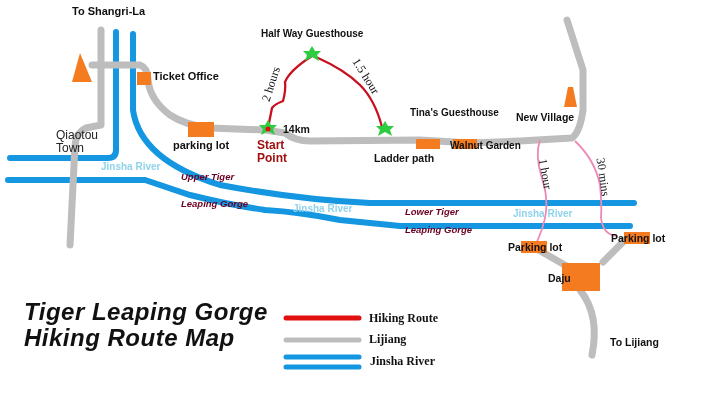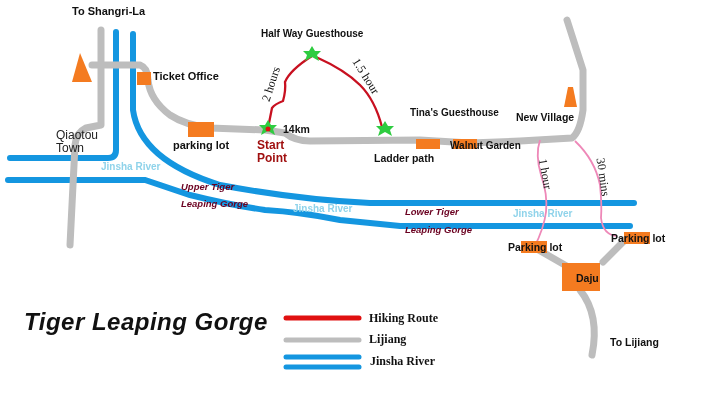--- a/index.html
+++ b/index.html
@@ -79,34 +79,34 @@
 <div class="lbl start" style="left:257px;top:139px;"><span>Start</span><br><span>Point</span></div>
 <div class="lbl bold" style="left:283px;top:124px;font-size:10.5px;">14km</div>
 <div class="lbl bold" style="left:261px;top:29px;font-size:10px;">Half Way Guesthouse</div>
 <div class="lbl bold" style="left:410px;top:108px;font-size:10px;">Tina's Guesthouse</div>
 <div class="lbl bold" style="left:374px;top:153px;font-size:10.5px;">Ladder path</div>
 <div class="lbl bold" style="left:450px;top:141px;font-size:10px;">Walnut Garden</div>
 <div class="lbl bold" style="left:516px;top:112px;font-size:10.5px;">New Village</div>
 
 <div class="lbl bold pk" style="left:508px;top:242px;font-size:10.5px;"><span>Pa</span><span class="hl">rking</span><span> lot</span></div>
 <div class="lbl bold pk" style="left:611px;top:233px;font-size:10.5px;"><span>Pa</span><span class="hl">rking</span><span> lot</span></div>
-<div class="lbl bold" style="left:576px;top:273px;font-size:10.5px;">Daju</div>
+<div class="lbl bold" style="left:548px;top:273px;font-size:10.5px;">Daju</div>
 <div class="lbl bold" style="left:610px;top:337px;font-size:10.5px;">To Lijiang</div>
 
 <div class="lbl river" style="left:101px;top:162px;">Jinsha River</div>
 <div class="lbl river" style="left:293px;top:204px;">Jinsha River</div>
 <div class="lbl river" style="left:513px;top:209px;">Jinsha River</div>
 
-<div class="lbl gorge" style="left:181px;top:182px;">Upper Tiger</div>
+<div class="lbl gorge" style="left:181px;top:172px;">Upper Tiger</div>
 <div class="lbl gorge" style="left:181px;top:199px;">Leaping Gorge</div>
 <div class="lbl gorge" style="left:405px;top:207px;">Lower Tiger</div>
 <div class="lbl gorge" style="left:405px;top:225px;">Leaping Gorge</div>
 
 <div class="lbl serif-rot" style="left:253px;top:78px;transform:rotate(-72deg);transform-origin:center;">2 hours</div>
 <div class="lbl serif-rot" style="left:346px;top:70px;transform:rotate(58deg);transform-origin:center;">1.5 hour</div>
 <div class="lbl serif-rot" style="left:530px;top:168px;transform:rotate(80deg);transform-origin:center;">1 hour</div>
 <div class="lbl serif-rot" style="left:584px;top:171px;transform:rotate(82deg);transform-origin:center;">30 mins</div>
 
-<div class="lbl title" style="left:24px;top:309px;"><span>Tiger Leaping Gorge</span><br></div>
+<div class="lbl title" style="left:24px;top:299px;"><span>Tiger Leaping Gorge</span><br><span>Hiking Route Map</span></div>
 
 <div class="lbl legend-lbl" style="left:369px;top:312px;">Hiking Route</div>
 <div class="lbl legend-lbl" style="left:369px;top:333px;">Lijiang</div>
 <div class="lbl legend-lbl" style="left:370px;top:355px;">Jinsha River</div>
 
 </body></html>

